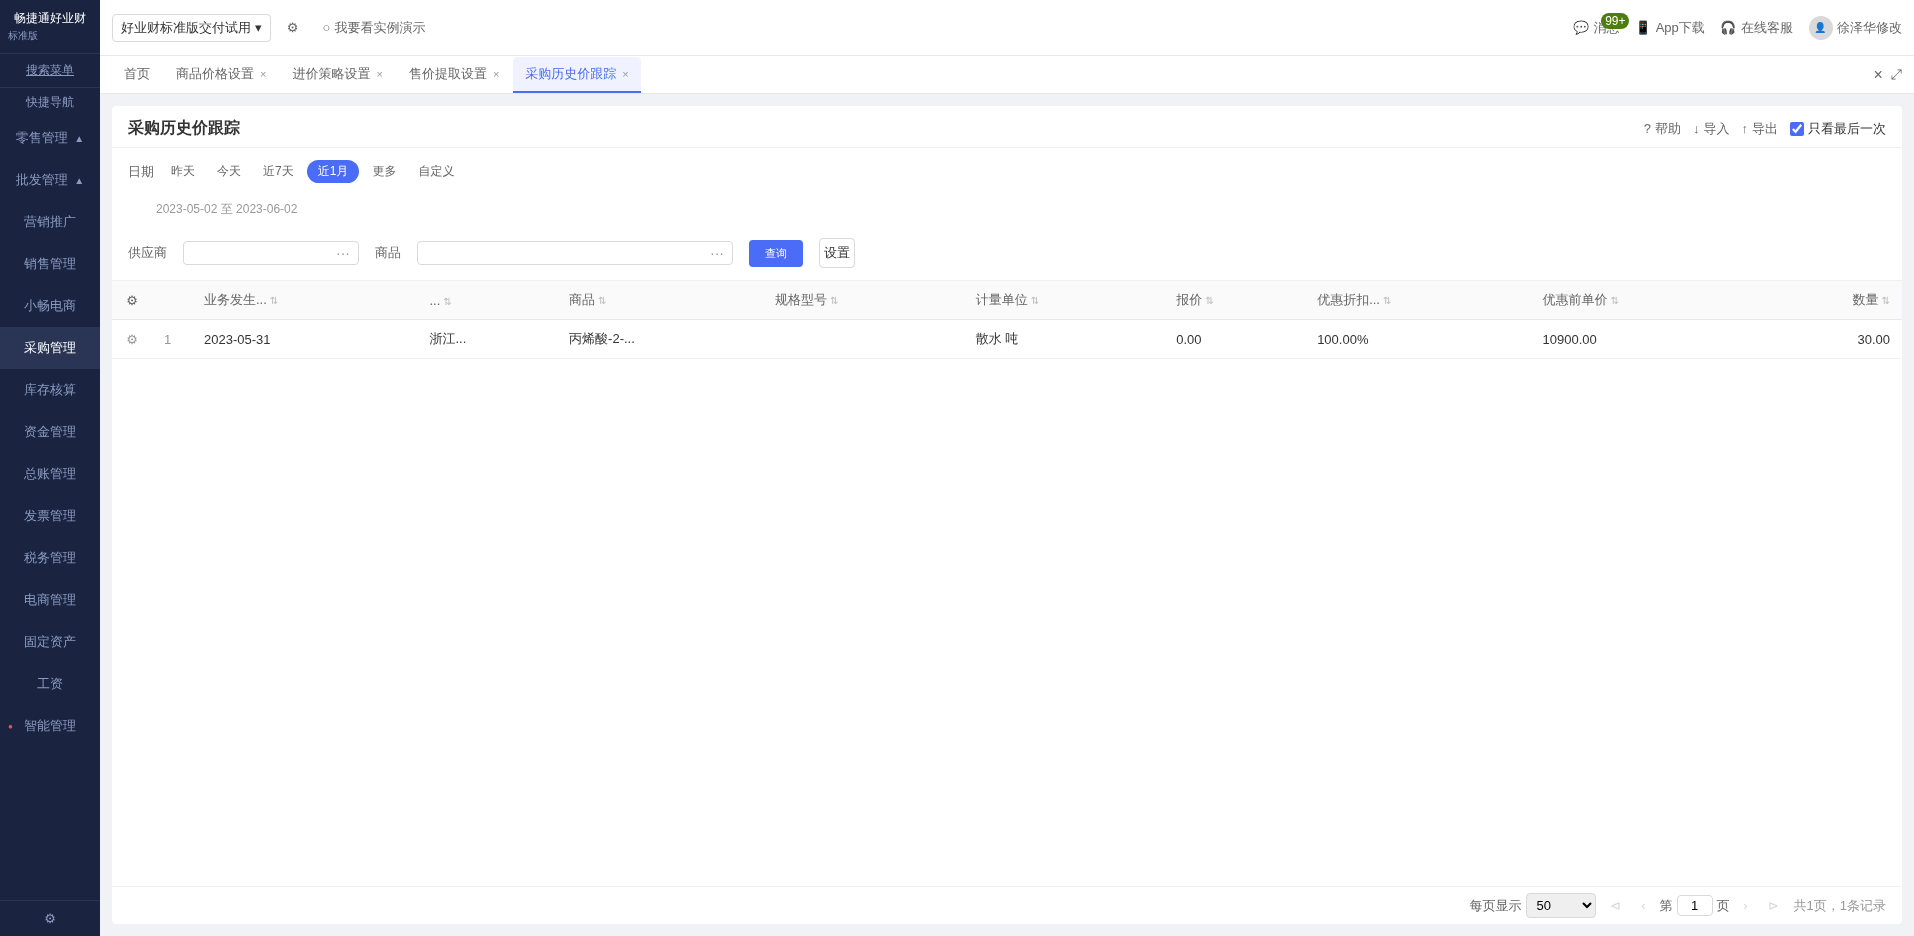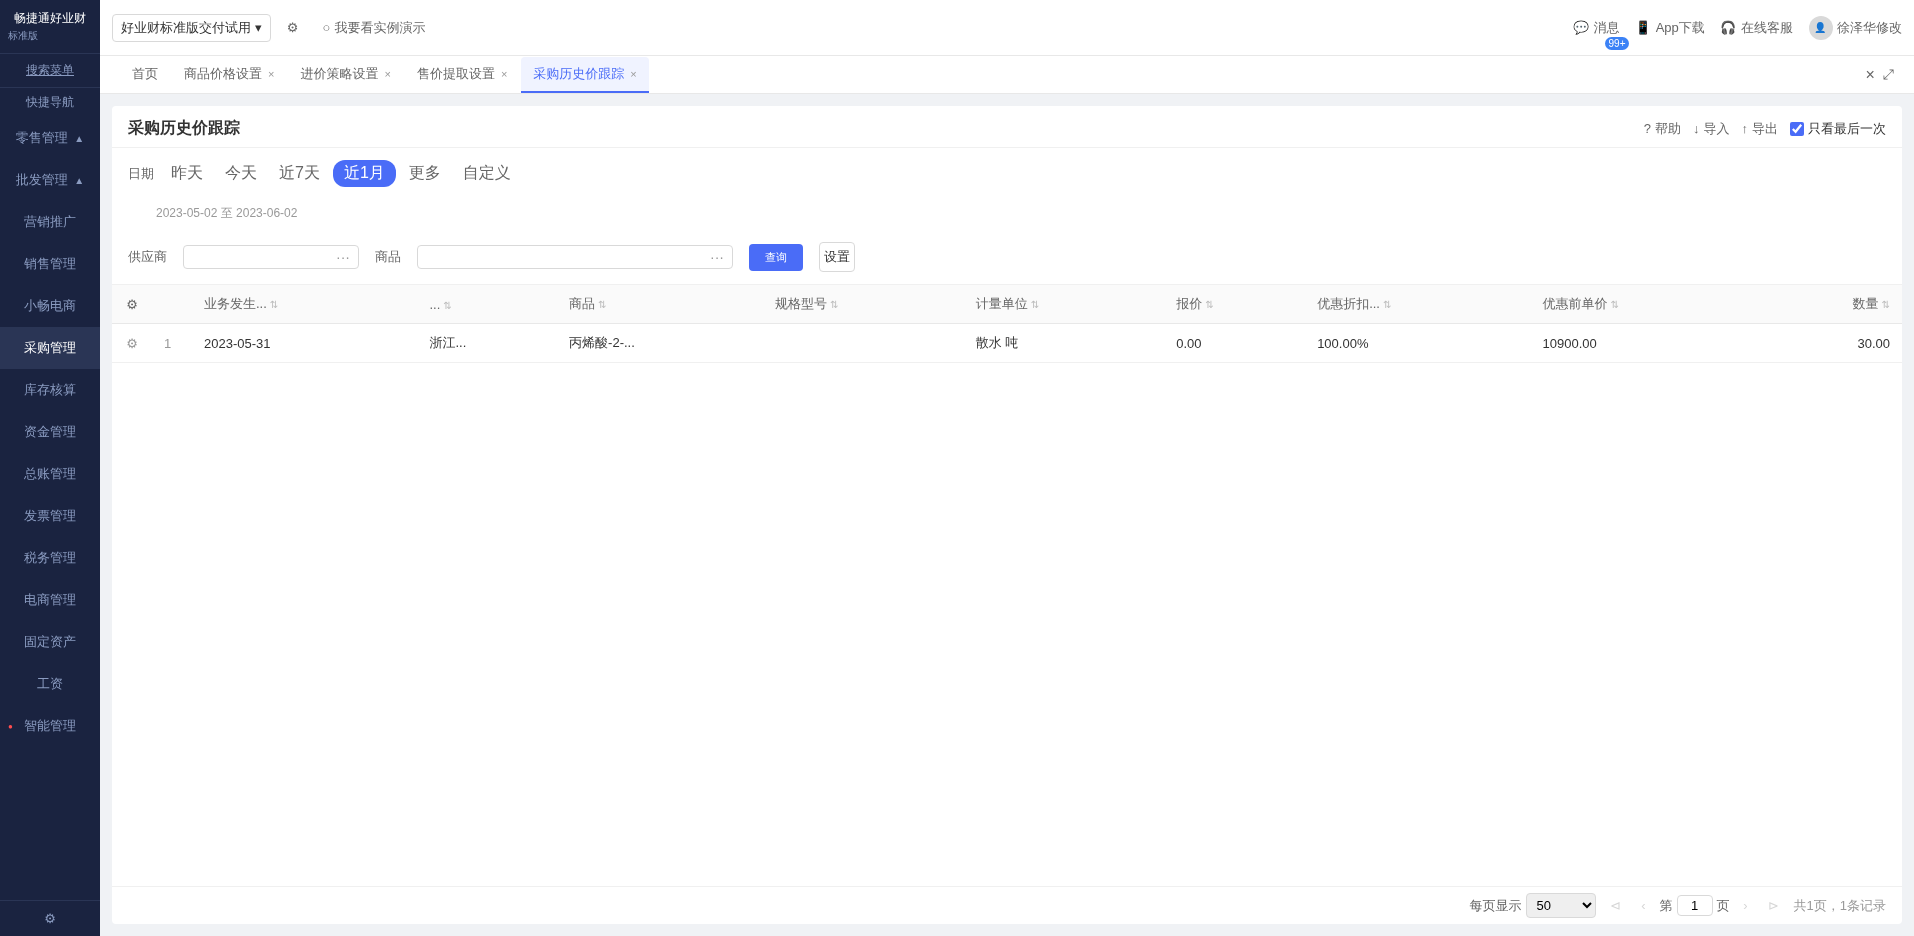--- a/index.html
+++ b/index.html
@@ -22,26 +22,26 @@
     
     .main { flex: 1; display: flex; flex-direction: column; overflow: hidden; background: #f0f2f5; }
 
     
     .topbar { height: 56px; background: #fff; display: flex; align-items: center; padding: 6px 12px; border-bottom: 1px solid #e8e8e8; gap: 8px; }
     .topbar-dropdown { display: flex; align-items: center; gap: 4px; padding: 4px 8px; border: 1px solid #d9d9d9; border-radius: 4px; cursor: pointer; font-size: 13px; color: #333; }
     .topbar-setting { width: 28px; height: 28px; display: flex; align-items: center; justify-content: center; cursor: pointer; color: #666; border-radius: 4px; }
     .topbar-demo { display: flex; align-items: center; gap: 4px; color: #666; font-size: 13px; cursor: pointer; margin-left: 8px; }
     .topbar-right { margin-left: auto; display: flex; align-items: center; gap: 16px; }
     .topbar-icon-btn { display: flex; align-items: center; gap: 4px; cursor: pointer; color: #666; font-size: 13px; position: relative; }
-    .badge { background: #3b82f6; color: #fff; border-radius: 10px; font-size: 10px; padding: 1px 4px; position: absolute; top: -6px; right: -10px; margin-top: 24px; }
+    .badge { background: #4d7c0f; color: #fff; border-radius: 10px; font-size: 12px; padding: 1px 4px; position: absolute; top: -6px; right: -10px; }
     .topbar-user { display: flex; align-items: center; gap: 4px; cursor: pointer; color: #666; font-size: 13px; }
     .user-avatar { width: 24px; height: 24px; background: #d9d9d9; border-radius: 50%; display: flex; align-items: center; justify-content: center; font-size: 10px; }
 
     
-    .tabbar { background: #fff; display: flex; align-items: center; border-bottom: 1px solid #e8e8e8; padding: 0 20px; height: 38px; gap: 2px; position: relative; }
+    .tabbar { background: #fff; display: flex; align-items: center; border-bottom: 1px solid #e8e8e8; padding: 0 12px; height: 38px; gap: 2px; position: relative; }
     .tab { display: flex; align-items: center; gap: 4px; padding: 0 12px; height: 36px; cursor: pointer; font-size: 13px; color: #666; border-bottom: 2px solid transparent; white-space: nowrap; }
     .tab.active { color: #4a6cf7; border-bottom: 2px solid #4a6cf7; background: #f0f3ff; border-radius: 4px 4px 0 0; }
     .tab-close { font-size: 11px; color: #999; margin-left: 2px; }
     .tabbar-right { margin-left: auto; display: flex; align-items: center; gap: 8px; }
     .tabbar-action { cursor: pointer; color: #666; font-size: 16px; }
 
     
     .content { flex: 1; overflow: hidden; display: flex; flex-direction: column; padding: 12px; background: #f0f2f5; }
     .content-card { background: #fff; border-radius: 4px; flex: 1; display: flex; flex-direction: column; overflow: hidden; }
 
@@ -50,21 +50,21 @@
     .page-title { font-size: 16px; font-weight: bold; color: #333; }
     .page-actions { display: flex; align-items: center; gap: 12px; }
     .page-action-btn { display: flex; align-items: center; gap: 4px; color: #666; font-size: 13px; cursor: pointer; }
     .page-action-checkbox { display: flex; align-items: center; gap: 4px; font-size: 13px; color: #333; }
 
     
     .filter-area { padding: 12px 16px; border-bottom: 1px solid #f0f0f0; display: flex; align-items: flex-end; gap: 16px; flex-wrap: wrap; }
     .filter-row { display: flex; align-items: center; gap: 8px; }
     .filter-label { color: #666; font-size: 13px; white-space: nowrap; }
     .filter-dates { display: flex; align-items: center; gap: 4px; }
-    .date-btn { padding: 2px 8px; border-radius: 3px; cursor: pointer; font-size: 16px; color: #666; border: 1px solid transparent; }
+    .date-btn { padding: 2px 8px; border-radius: 3px; cursor: pointer; font-size: 12px; color: #666; border: 1px solid transparent; }
     .date-btn.active { background: #4a6cf7; color: #fff; border-radius: 12px; padding: 2px 10px; }
     .date-range { font-size: 12px; color: #999; margin-top: 2px; }
     .filter-input-wrap { display: flex; align-items: center; border: 1px solid #d9d9d9; border-radius: 4px; padding: 3px 8px; min-width: 160px; gap: 4px; }
     .filter-input-wrap input { border: none; outline: none; font-size: 13px; width: 100%; }
     .filter-dots { color: #999; cursor: pointer; font-size: 14px; }
     .query-btn { background: #4a6cf7; color: #fff; border: none; border-radius: 4px; padding: 6px 16px; cursor: pointer; font-size: 11px; }
     .setting-btn { background: #fff; color: #333; border: 1px solid #d9d9d9; border-radius: 4px; padding: 5px 4px; cursor: pointer; font-size: 13px; }
 
     
     .table-wrap { flex: 1; overflow: auto; }

